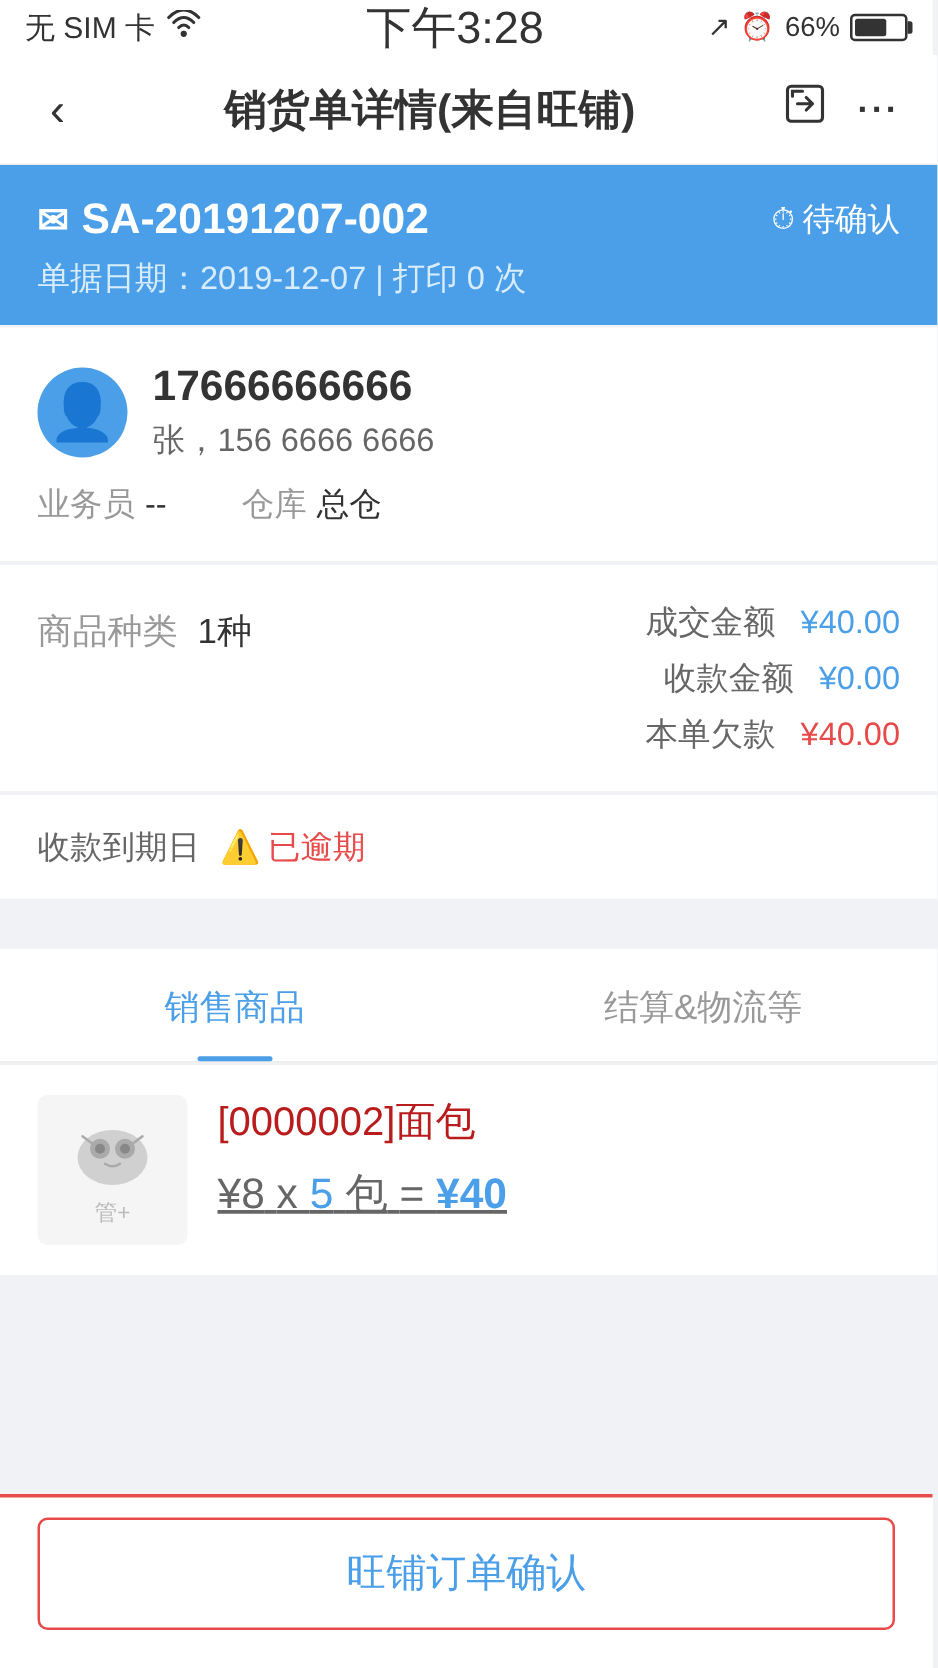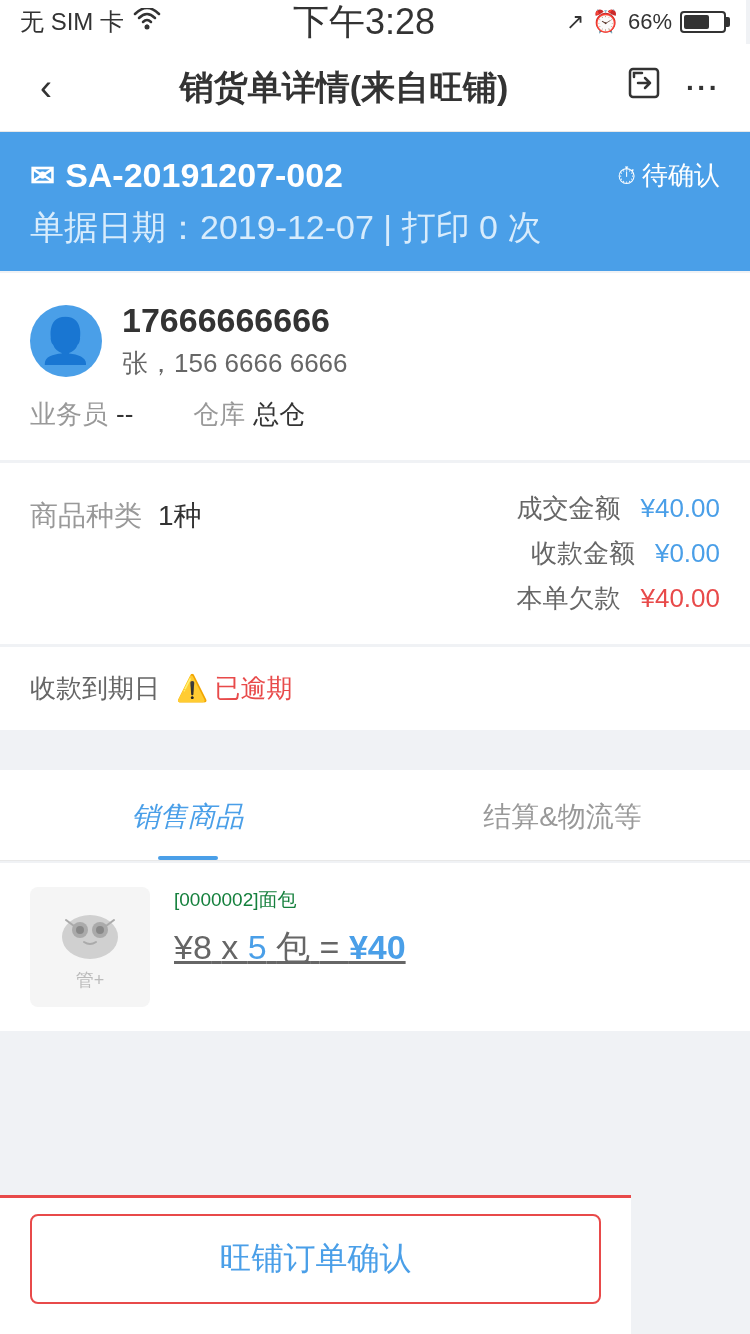--- a/index.html
+++ b/index.html
@@ -121,21 +121,21 @@
       gap: 10px;
     }
     .order-status {
       display: flex;
       align-items: center;
       gap: 6px;
       font-size: 26px;
       color: #fff;
     }
     .order-date {
-      font-size: 34px;
+      font-size: 26px;
       color: #d8ecfc;
       margin-top: 10px;
     }
 
     
     .customer-section {
       background: #fff;
       padding: 28px 30px;
       margin-top: 2px;
     }
@@ -255,21 +255,20 @@
       flex: 1;
       text-align: center;
       padding: 28px 0 24px;
       font-size: 28px;
       color: #999;
       position: relative;
       cursor: pointer;
     }
     .tab-item.active {
       color: #4a9fe8;
-      font-style: italic;
     }
     .tab-item.active::after {
       content: '';
       position: absolute;
       bottom: 0;
       left: 50%;
       transform: translateX(-50%);
       width: 60px;
       height: 4px;
       background: #4a9fe8;
@@ -315,22 +314,22 @@
       line-height: 1;
     }
     .owl-plus {
       font-size: 18px;
       color: #bbb;
     }
     .product-info {
       flex: 1;
     }
     .product-name {
-      font-size: 19px;
-      color: #15803d;
+      font-size: 32px;
+      color: #b91c1c;
       font-weight: 500;
     }
     .product-price {
       font-size: 34px;
       color: #666;
       margin-top: 12px;
       text-decoration: underline;
     }
     .product-price .qty { color: #4a9fe8; }
     .product-price .total { color: #4a9fe8; font-weight: 600; }
@@ -339,21 +338,21 @@
     .empty-space {
       background: #f0f2f5;
       height: 280px;
     }
 
     
     .bottom-bar {
       position: fixed;
       bottom: 0;
       left: 0;
-      width: 631px;
+      width: 746px;
       background: #fff;
       padding: 16px 30px 30px;
       border-top: 3px solid #e84a4a;
     }
     .confirm-btn {
       width: 100%;
       height: 90px;
       border: 2px solid #e84a4a;
       background: #fff;
       border-radius: 8px;

